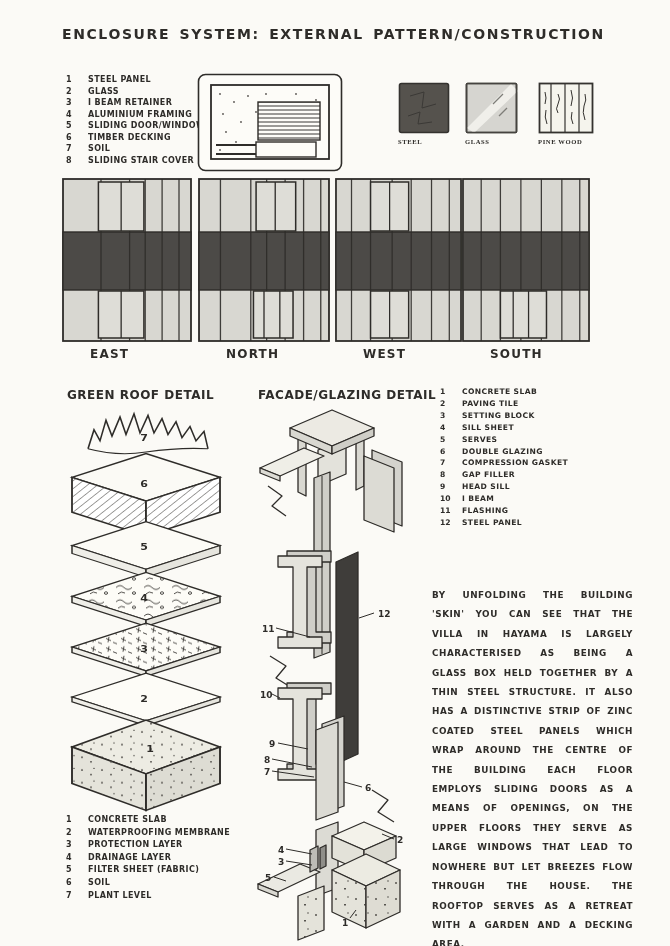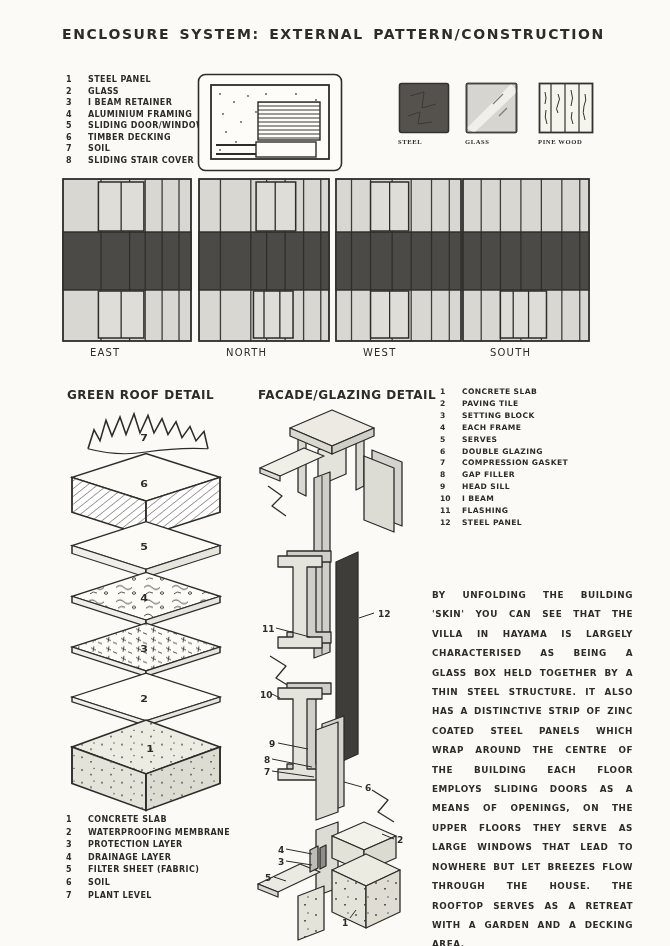--- a/index.html
+++ b/index.html
@@ -25,21 +25,21 @@
   
   .swatch{position:absolute; width:56px; text-align:left;font-family:Liberation Serif, serif;}
   .swatch svg{display:block;}
   .swatch .sl{font-size:6.6px; font-weight:bold; letter-spacing:.6px; margin-top:4px;}
   #swatch-steel{left:398px; top:82px;}
   #swatch-glass{left:465px; top:82px;}
   #swatch-pine{left:538px; top:82px;}
   
   .elev{position:absolute; top:178px;}
   .elev svg{display:block;}
-  .elev .elabel{font-size:10px; font-weight:normal; letter-spacing:1.2px; margin-top:5px;padding-left:28px;}
+  .elev .elabel{font-size:12px; font-weight:bold; letter-spacing:1.2px; margin-top:5px;padding-left:28px;}
   #elev-0{left:62px;}  #elev-1{left:198px;} #elev-2{left:335px;} #elev-3{left:462px;}
   
   .detail-title{position:absolute; font-size:12px; font-weight:bold; letter-spacing:.5px;}
   #green-roof-title{left:67px; top:388px;}
   #facade-title{left:258px; top:388px;}
   #green-roof-svg{position:absolute; left:58px; top:398px;}
   #facade-svg{position:absolute; left:252px; top:398px;}
   
   .note{position:absolute; left:432px; width:201px; font-size:8.8px; font-weight:bold;
         line-height:19.4px; letter-spacing:.55px; word-spacing:2.6px; text-align:justify;}
@@ -431,21 +431,21 @@
         <span class="ll">PAVING TILE</span>
       </div>
 
       <div class="legend-row">
         <span class="ln">3</span>
         <span class="ll">SETTING BLOCK</span>
       </div>
 
       <div class="legend-row">
         <span class="ln">4</span>
-        <span class="ll">EACH FRAME</span>
+        <span class="ll">SILL SHEET</span>
       </div>
 
       <div class="legend-row">
         <span class="ln">5</span>
         <span class="ll">SERVES</span>
       </div>
 
       <div class="legend-row">
         <span class="ln">6</span>
         <span class="ll">DOUBLE GLAZING</span>

